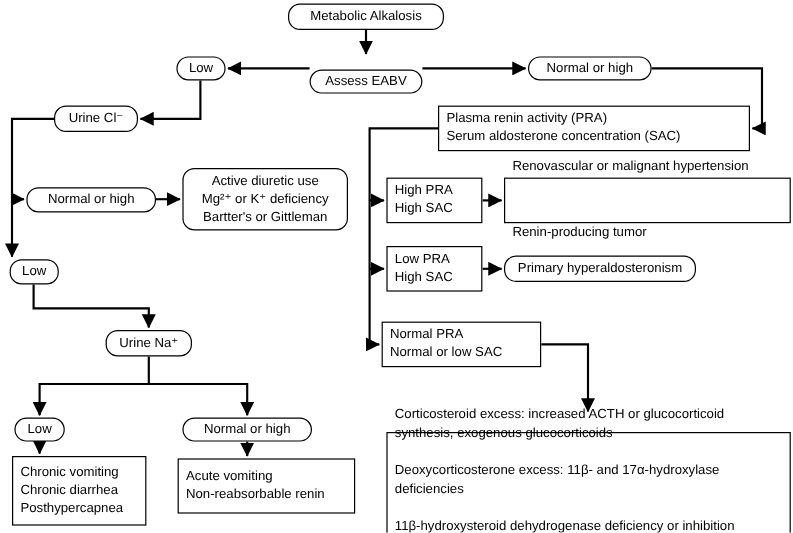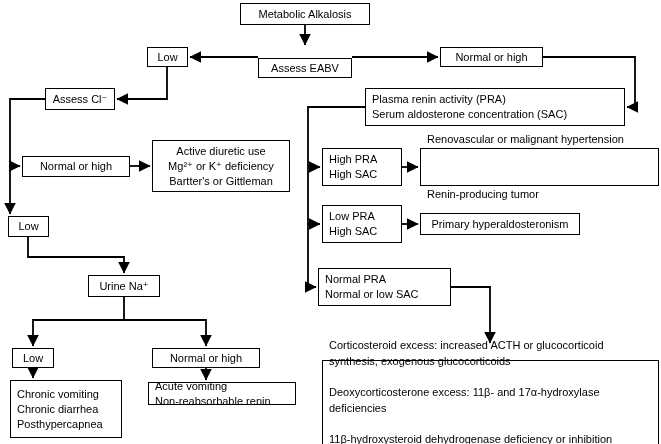--- a/index.html
+++ b/index.html
@@ -16,21 +16,21 @@
     position:absolute;
     box-sizing:border-box;
     border:1.6px solid #000;
     background:#fff;
     display:flex;
     flex-direction:column;
     justify-content:center;
     font-size:11px;
     line-height:15px;
   }
-  .center{align-items:center;text-align:center;padding:1px 2px;}
+  .center{align-items:center;text-align:center;padding:1px 2px;border-radius:10px;}
   .leftalign{align-items:flex-start;text-align:left;padding:2px 6px;}
   .big{line-height:15.5px;}
 </style>
 </head>
 <body>
 
 <div id="canvas">
 
   <svg id="edges" viewBox="0 0 661 444" xmlns="http://www.w3.org/2000/svg">
     <defs>
@@ -71,21 +71,21 @@
 
   <div class="box center" style="left:147px;top:47px;width:41px;height:20px;">
     <span>Low</span>
   </div>
 
   <div class="box center" style="left:440px;top:47px;width:103px;height:20px;">
     <span>Normal or high</span>
   </div>
 
   <div class="box center" style="left:45px;top:88px;width:70px;height:22px;">
-    <span>Assess Cl⁻</span>
+    <span>Urine Cl⁻</span>
   </div>
 
   <div class="box center" style="left:22px;top:156px;width:108px;height:21px;">
     <span>Normal or high</span>
   </div>
 
   <div class="box center" style="left:152px;top:140px;width:138px;height:52px;">
     <div>Active diuretic use</div>
     <div>Mg²⁺ or K⁺ deficiency</div>
     <div>Bartter's or Gittleman</div>
@@ -106,21 +106,21 @@
   <div class="box leftalign" style="left:10px;top:380px;width:112px;height:58px;">
     <div>Chronic vomiting</div>
     <div>Chronic diarrhea</div>
     <div>Posthypercapnea</div>
   </div>
 
   <div class="box center" style="left:152px;top:348px;width:108px;height:20px;">
     <span>Normal or high</span>
   </div>
 
-  <div class="box leftalign" style="left:148px;top:382px;width:148px;height:23px;">
+  <div class="box leftalign" style="left:148px;top:382px;width:148px;height:46px;">
     <div>Acute vomiting</div>
     <div>Non-reabsorbable renin</div>
   </div>
 
   <div class="box leftalign" style="left:365px;top:88px;width:260px;height:38px;">
     <div>Plasma renin activity (PRA)</div>
     <div>Serum aldosterone concentration (SAC)</div>
   </div>
 
   <div class="box leftalign" style="left:322px;top:148px;width:80px;height:38px;">

